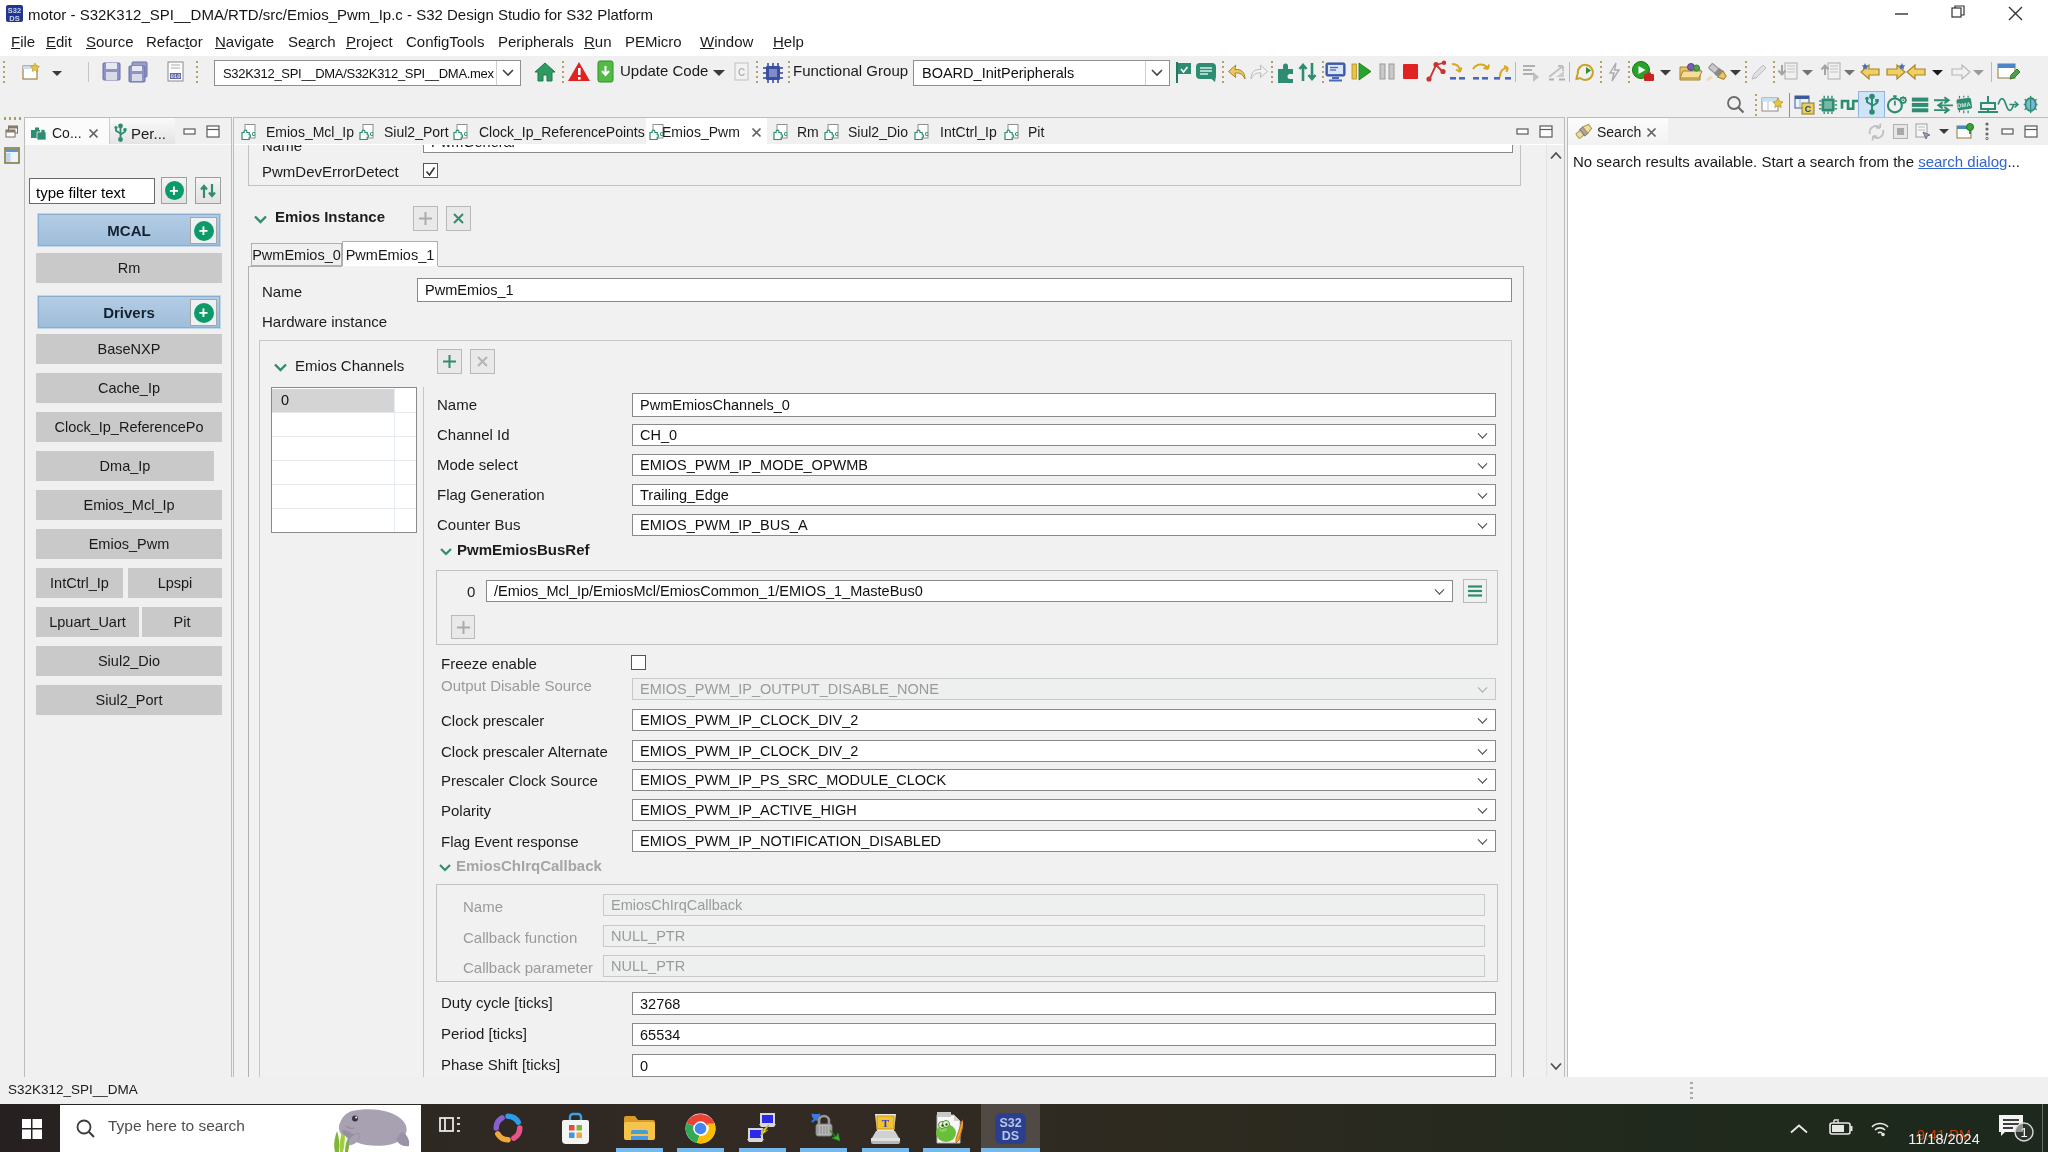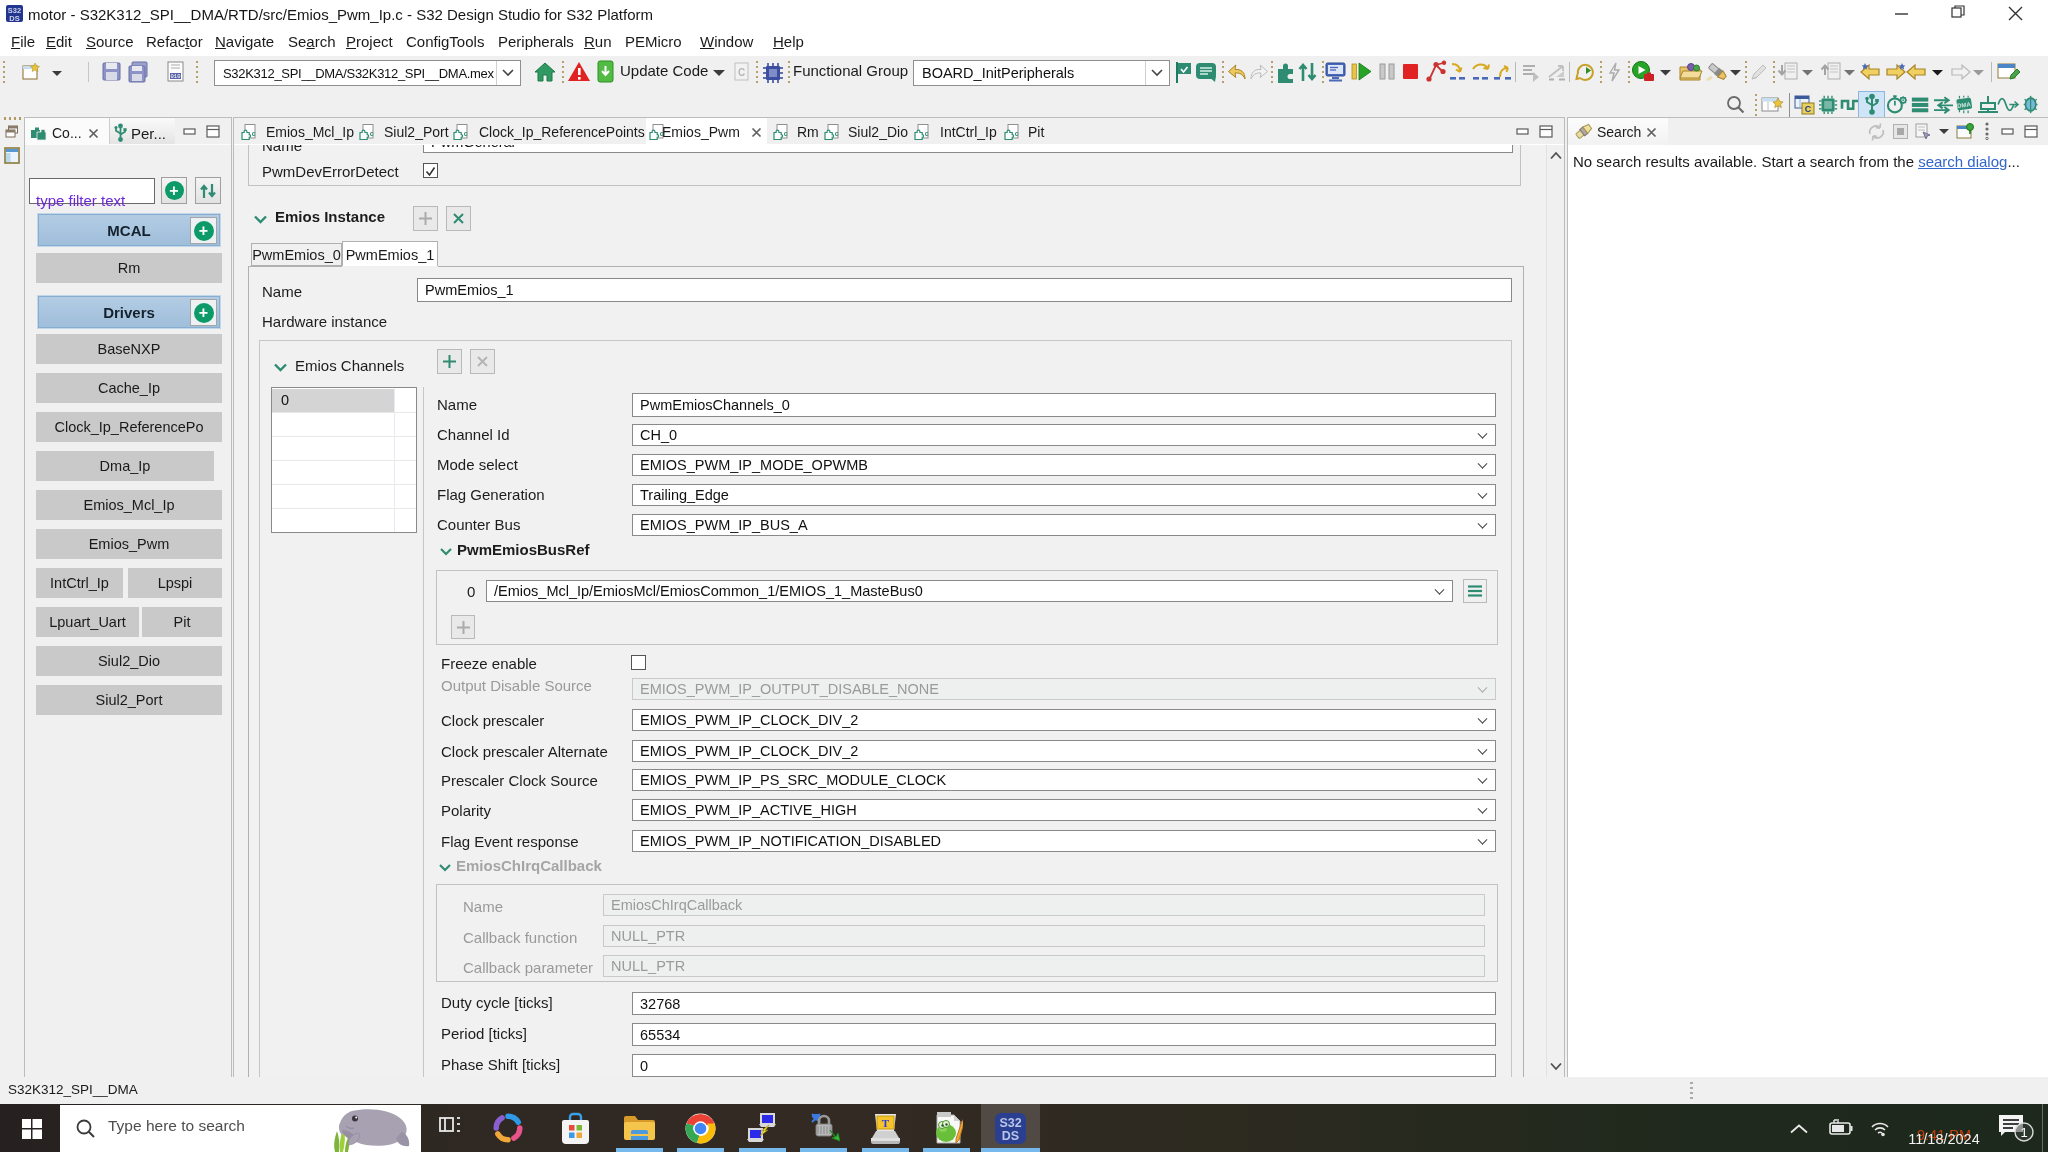--- a/index.html
+++ b/index.html
@@ -480,21 +480,21 @@
 <span class="tabtxt" style="left:131px;top:125px;font-size:15px">Per...</span>
 <svg class="ic" style="left:183px;top:128px" width="13" height="8">
     <rect x="1" y="1" width="11" height="5" fill="#fff" stroke="#5a5a5a" stroke-width="1.2"></rect>
   </svg>
 <svg class="ic" style="left:206px;top:125px" width="14" height="13">
     <rect x="1" y="1" width="12" height="11" fill="#fff" stroke="#5a5a5a" stroke-width="1.2"></rect>
     <line x1="1" y1="4.5" x2="13" y2="4.5" stroke="#5a5a5a" stroke-width="1.2"></line>
   </svg>
 
 <div class="ab" style="left:29px;top:178px;width:126px;height:26px;background:#fff;border:1px solid #6a6a6a"></div>
-<span class="ab" style="left:36px;top:192px;font-size:15px;color:#6d28d9">type filter text</span>
+<span class="ab" style="left:36px;top:184px;font-size:15px;color:#000000">type filter text</span>
 <div class="wbtn" style="left:161px;top:177px">
     <span class="gcirc">+</span>
   </div>
 <div class="wbtn" style="left:195px;top:177px">
     <svg width="18" height="18">
       <path d="M5 16 V4 M2 7.5 L5 4 l3 3.5" stroke="#2e8c72" stroke-width="2.2" fill="none"></path>
       <path d="M13 2 v12 M10 10.5 L13 14 l3-3.5" stroke="#2e8c72" stroke-width="2.2" fill="none"></path>
     </svg>
   </div>
 

